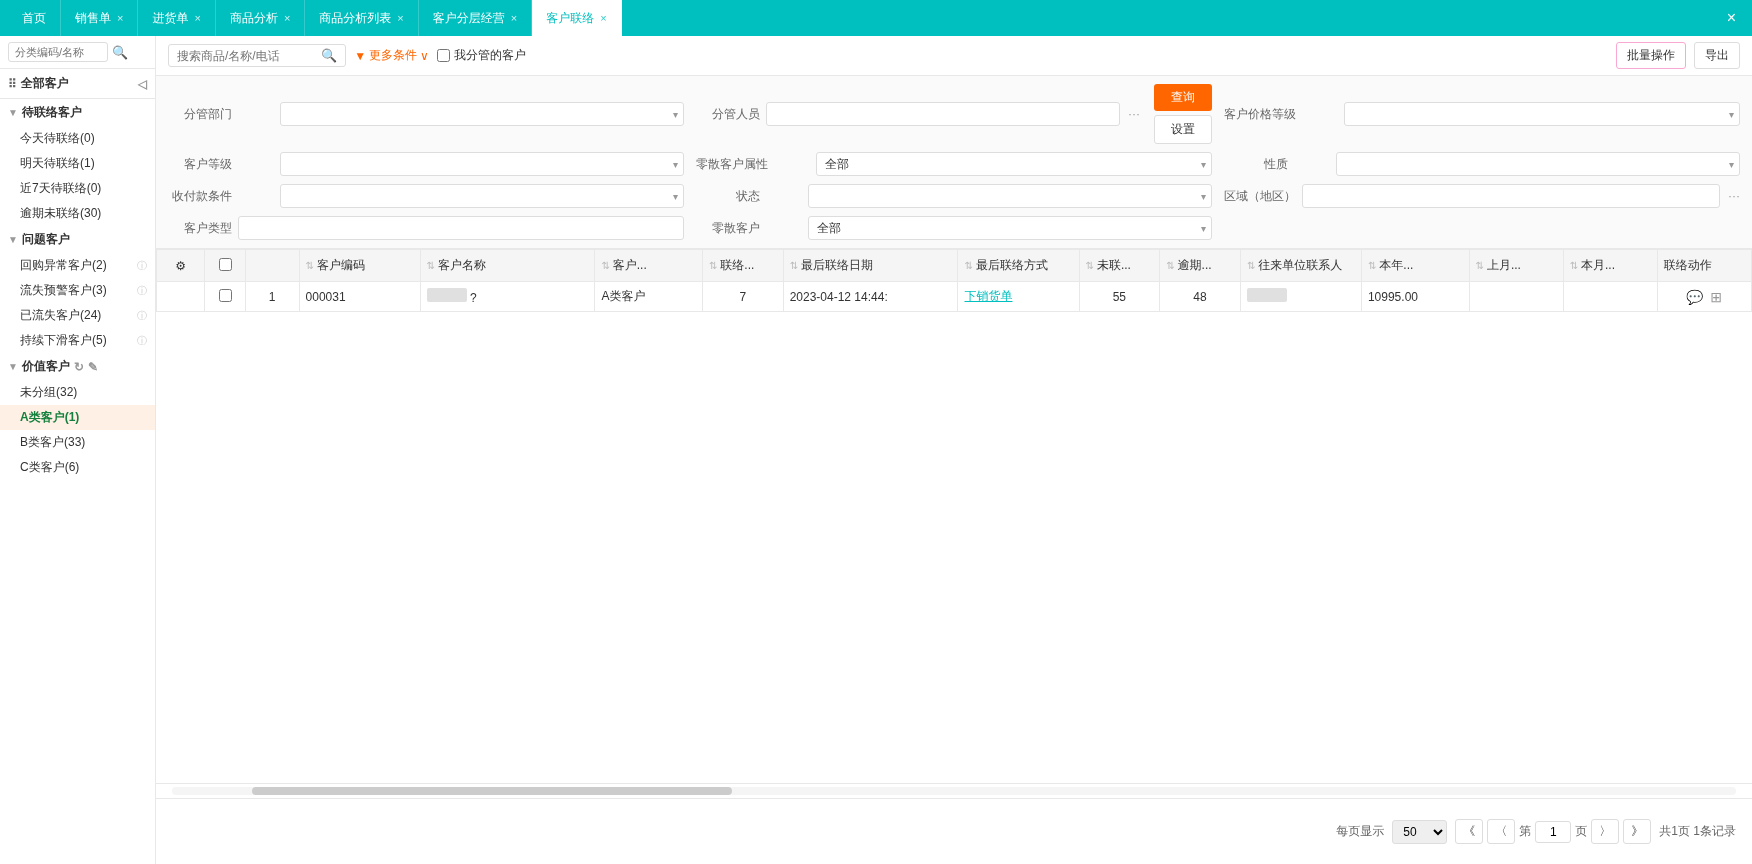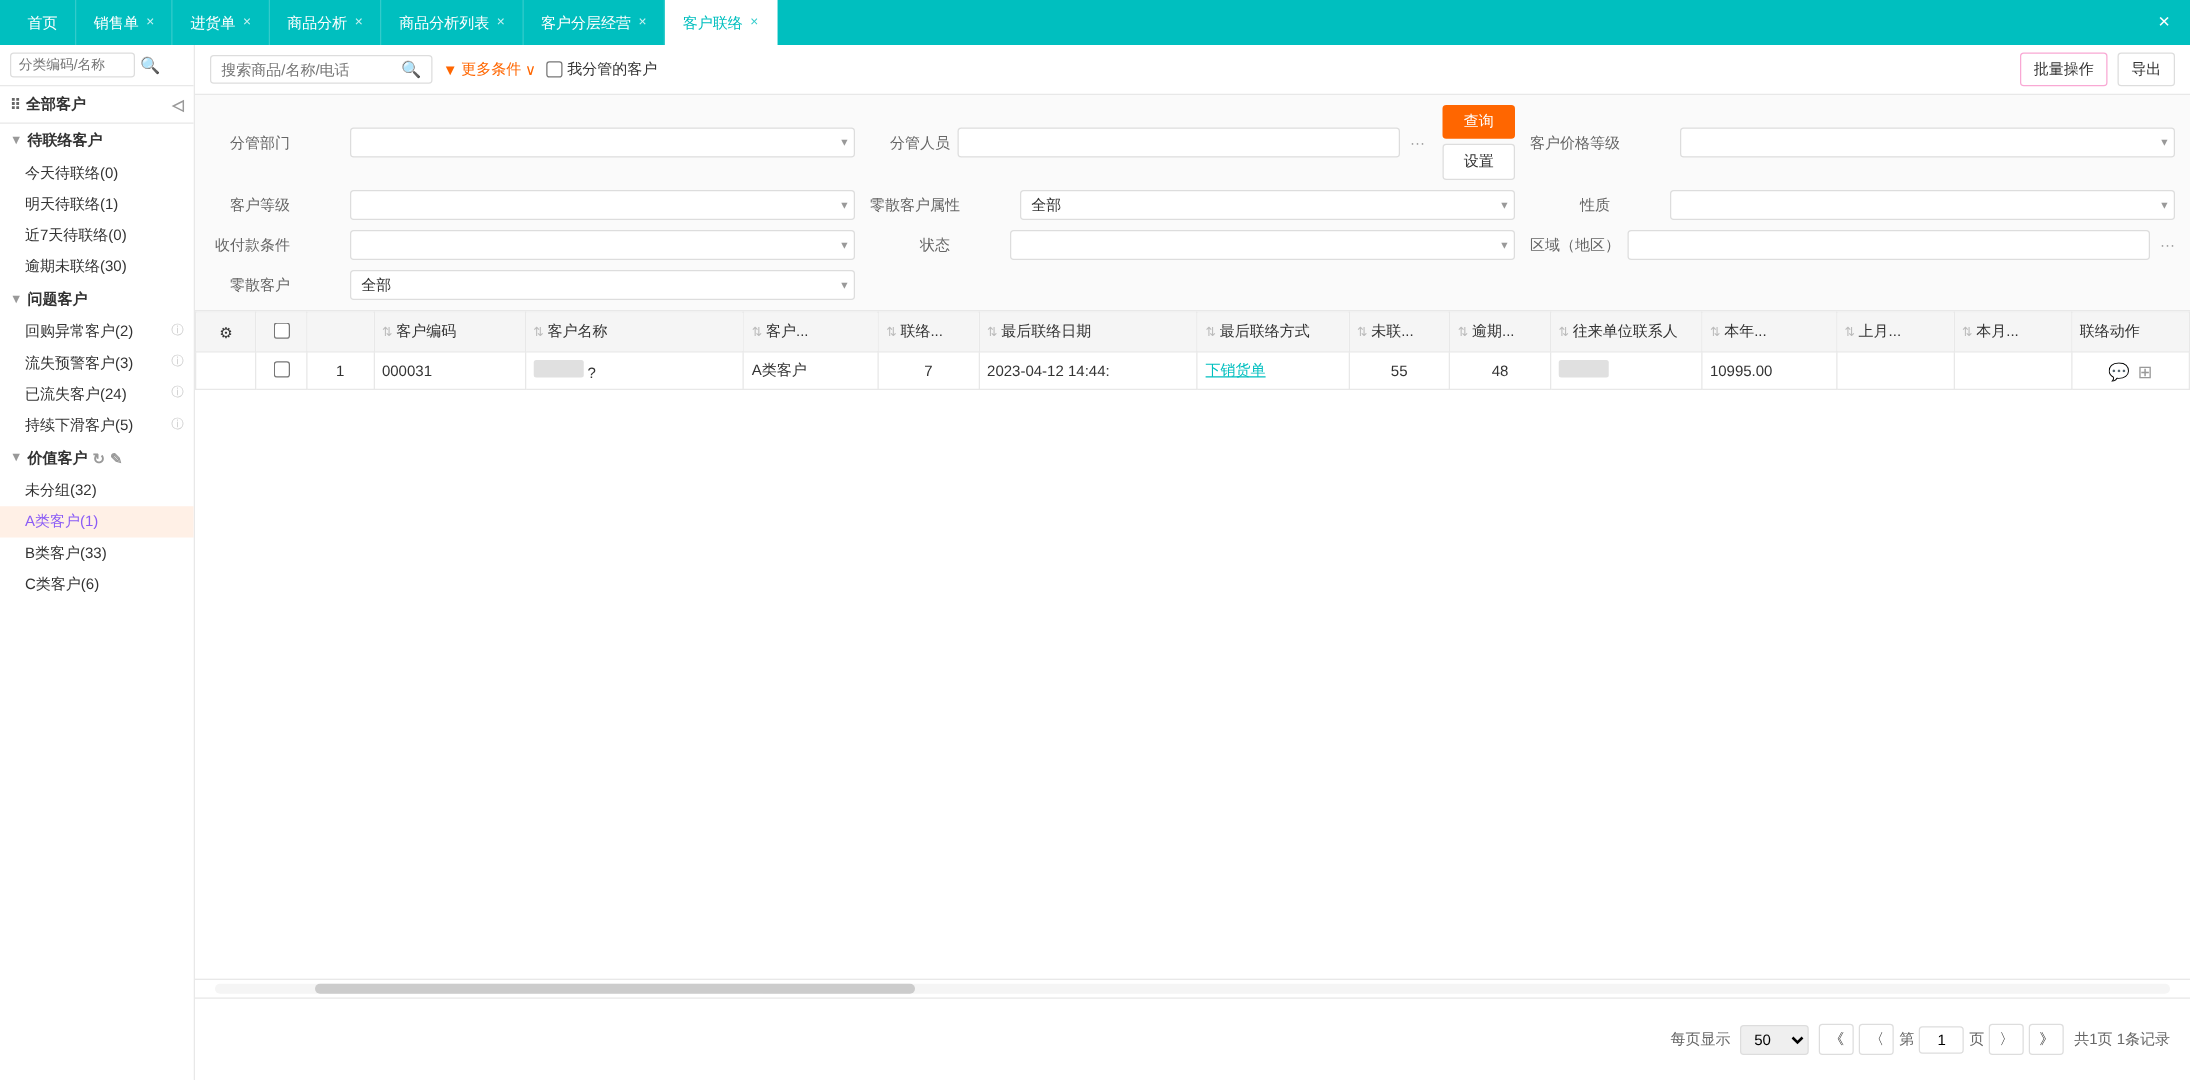--- a/index.html
+++ b/index.html
@@ -45,23 +45,23 @@
     }
     .sidebar-header .grid-icon { margin-right: 4px; color: #666; }
     .sidebar-header .collapse-btn { margin-left: auto; color: #999; cursor: pointer; }
     .sidebar-group-title {
       display: flex; align-items: center; padding: 5px 8px;
       color: #333; font-weight: bold; cursor: pointer;
     }
     .sidebar-group-title .arrow { margin-right: 4px; color: #999; font-size: 10px; }
     .sidebar-item {
       padding: 4px 8px 4px 20px; color: #333; cursor: pointer;
-      display: flex; align-items: flex-start; justify-content: space-between;
-    }
-    .sidebar-item.active { background: #fff0e6; color: #8b5cf6; }
+      display: flex; align-items: center; justify-content: space-between;
+    }
+    .sidebar-item.active { background: #fff0e6; color: #15803d; font-weight: bold; }
     .sidebar-item .info-icon { color: #ccc; font-size: 10px; }
 
     
     .right-panel { flex: 1; display: flex; flex-direction: column; overflow: hidden; }
 
     
     .filter-bar {
       background: #fff; border-bottom: 1px solid #e8e8e8;
       padding: 6px 12px; display: flex; align-items: center; gap: 8px; flex-wrap: wrap;
     }
@@ -375,20 +375,24 @@
         <div class="filter-select-wrap">
           <select class="filter-select"><option></option></select>
           <span class="chevron">▾</span>
         </div>
       </div>
 
       <div class="filter-row">
         <span class="filter-label">区域（地区）</span>
         <input class="filter-input" type="text" style="flex: 1 1 0%;">
         <span class="filter-dots">···</span>
+      </div>
+      <div class="filter-row">
+        <span class="filter-label">客户类型</span>
+        <input class="filter-input" type="text" style="">
       </div>
       <div class="filter-row">
         <span class="filter-label">零散客户</span>
         <div class="filter-select-wrap">
           <select class="filter-select"><option>全部</option></select>
           <span class="chevron">▾</span>
         </div>
       </div>
     </div>
 

